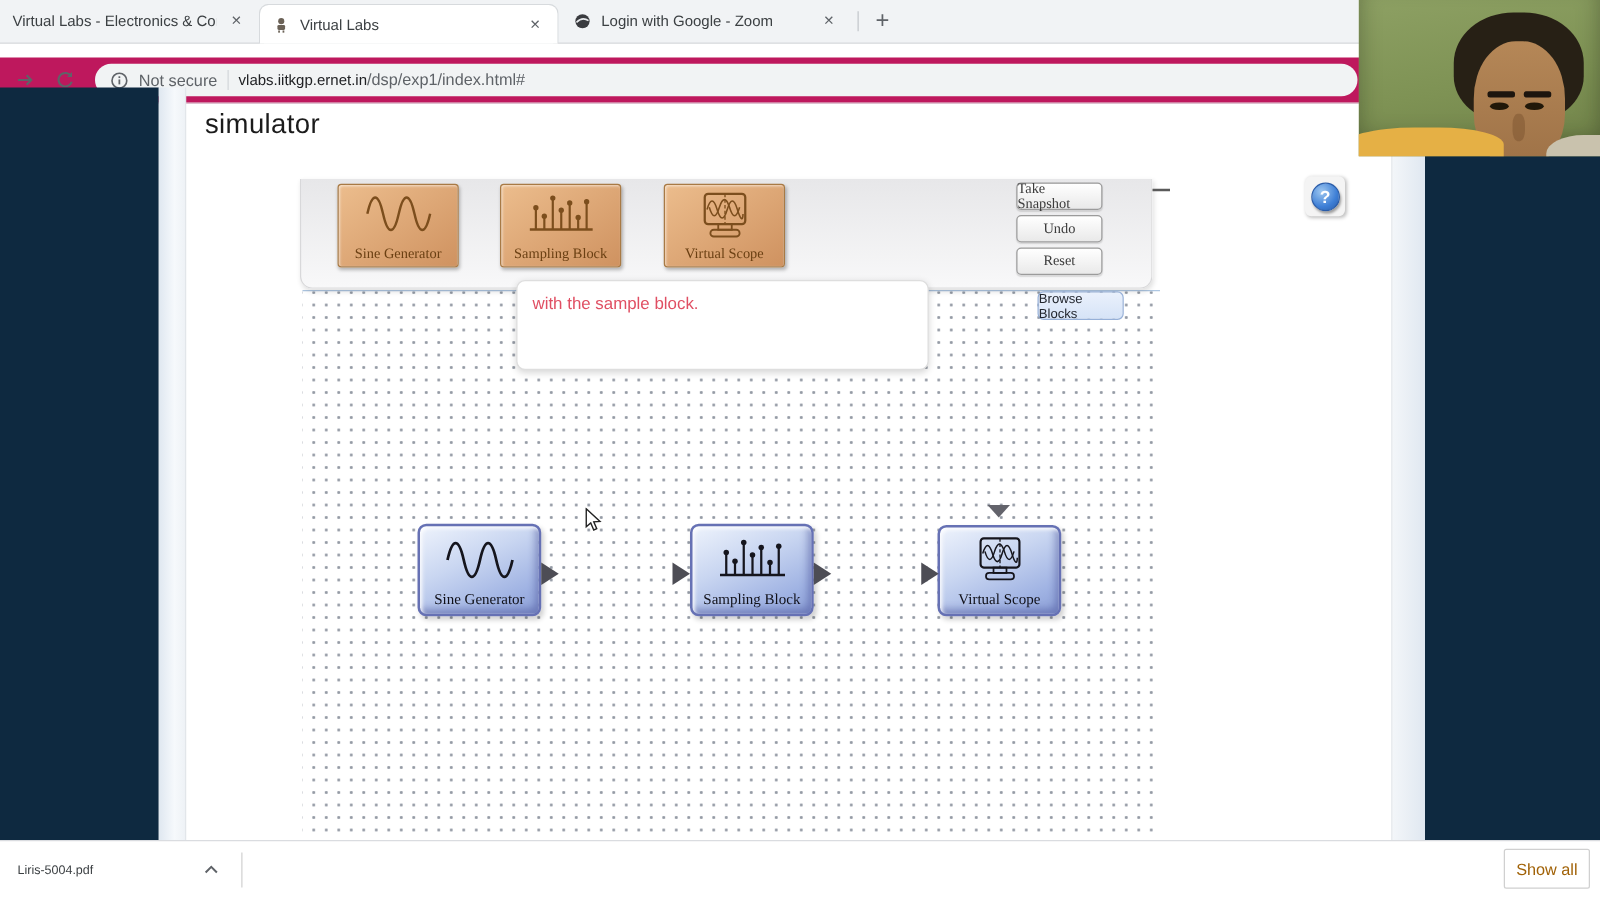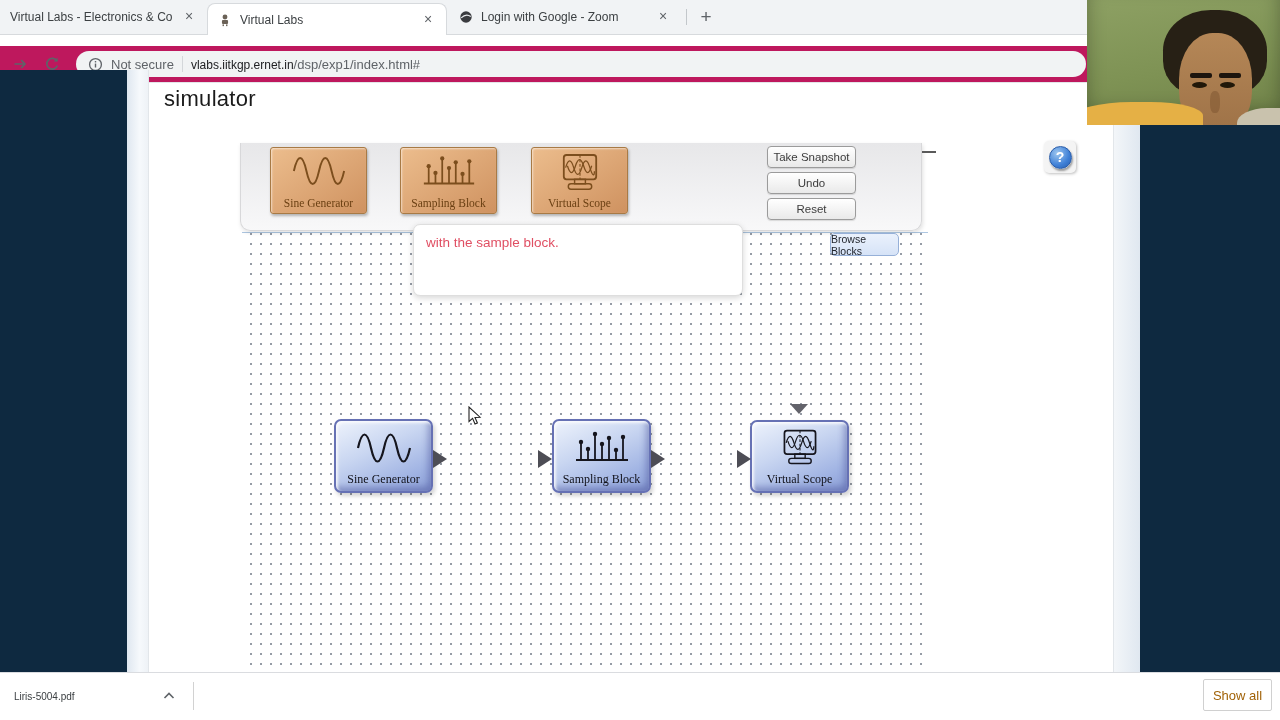--- a/index.html
+++ b/index.html
@@ -52,24 +52,24 @@
   #resize-tick{left:922px;top:151px;width:14px;height:2px;background:#5a5a5a;}
 
   .palette-block{position:absolute;top:147px;width:97px;height:67px;border-radius:3px;
       border:1px solid #a87a45;background:linear-gradient(145deg,#ecbd8d,#cf9260);
       box-shadow:inset 1px 1px 2px rgba(255,255,255,.55), 1px 2px 3px rgba(0,0,0,.28);
       display:flex;flex-direction:column;align-items:center;justify-content:flex-end;box-sizing:border-box;}
   #palette-sine{left:270px;} #palette-sampling{left:400px;} #palette-scope{left:531px;}
   .palette-block .blk-ic{position:absolute;top:5px;left:50%;transform:translateX(-50%);color:#7c4e1d;}
   .palette-label{font-family:"Liberation Serif", serif;font-size:11.5px;color:#6b4013;margin-bottom:4px;}
 
-  .tool-btn{position:absolute;left:767px;width:89px;height:22px;border:1px solid #9b9b9b;border-radius:4px;
+  .tool-btn{position:absolute;left:813px;width:69px;height:22px;border:1px solid #9b9b9b;border-radius:4px;
       background:linear-gradient(#ffffff,#e9e9e9);font-size:11.5px;color:#3c3c3c;
       display:flex;align-items:center;justify-content:center;box-sizing:border-box;
-      box-shadow:0 1px 1px rgba(0,0,0,.12);}
+      box-shadow:0 1px 1px rgba(0,0,0,.12);font-family:Liberation Serif, serif;}
   #btn-snapshot{top:146px;} #btn-undo{top:172px;} #btn-reset{top:198px;}
 
   #browse-blocks{left:830px;top:233px;width:69px;height:23px;border:1px solid #96b0d8;border-radius:5px;
       background:linear-gradient(#eaf1fc,#d6e3f7);font-size:10.5px;color:#22262e;
       display:flex;align-items:center;justify-content:center;box-sizing:border-box;}
 
   #canvas{left:242px;top:232px;width:686px;height:436px;border-top:1px solid #aec7e2;
       background-image:radial-gradient(circle,#969ca6 1px,transparent 1.3px);
       background-size:10px 10px;background-position:4px 6px;}
 

